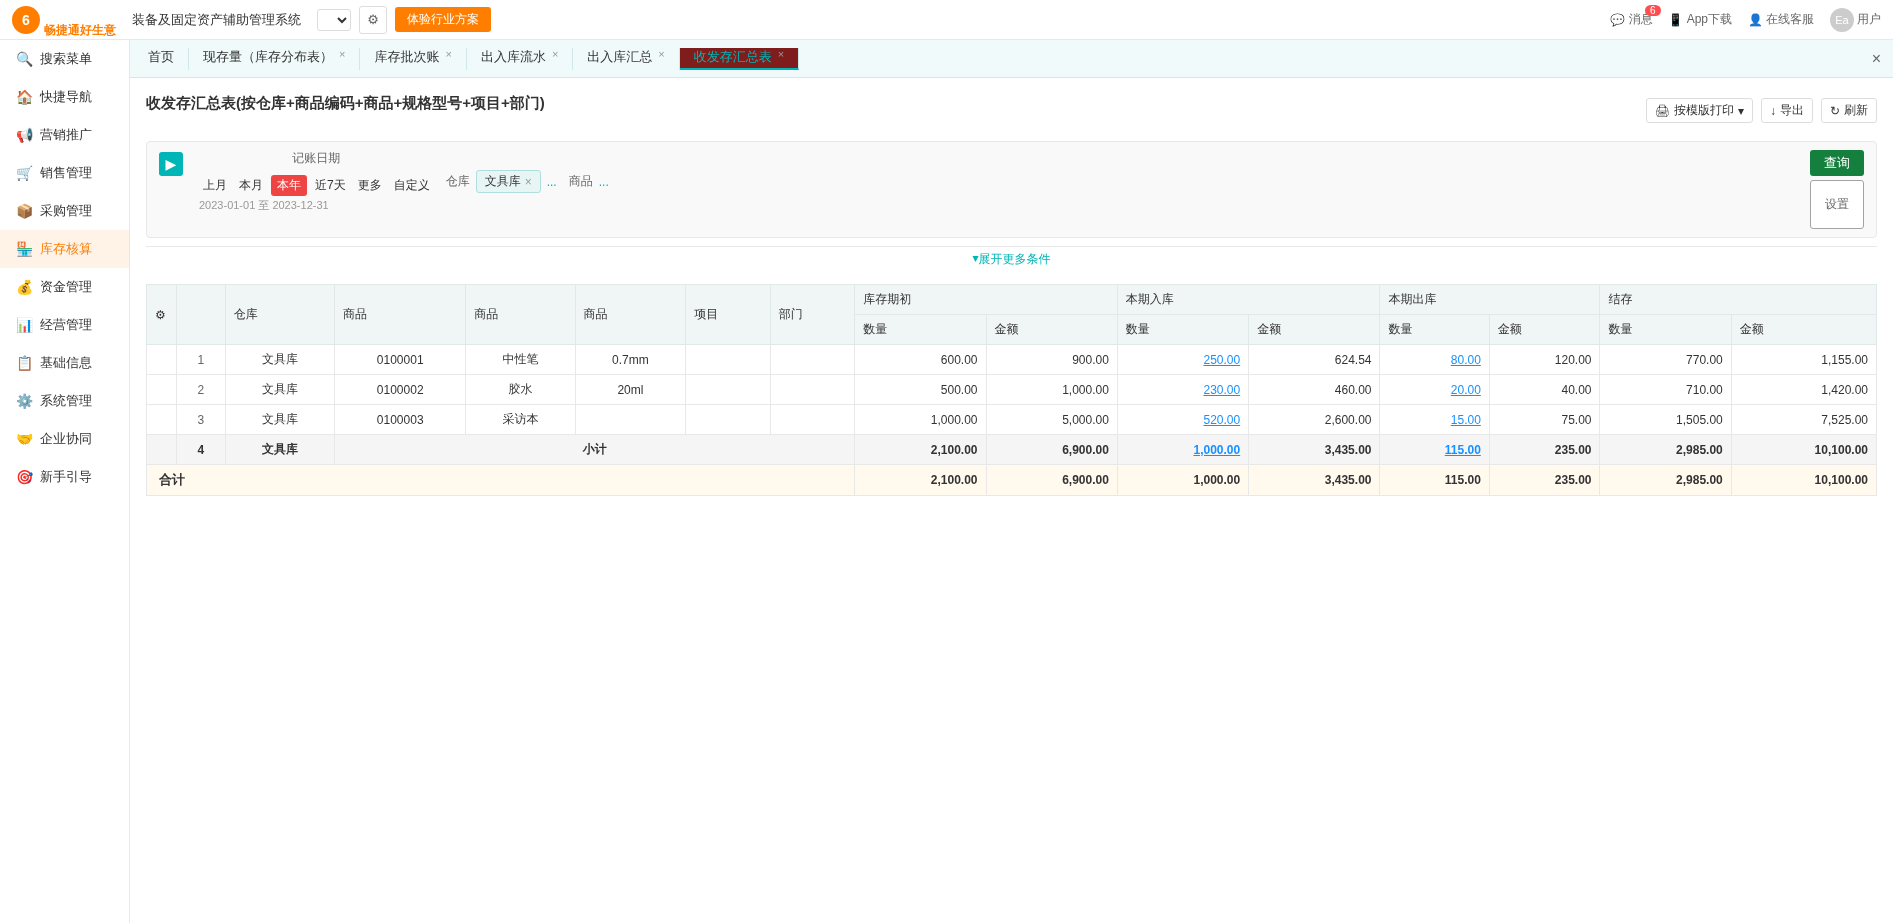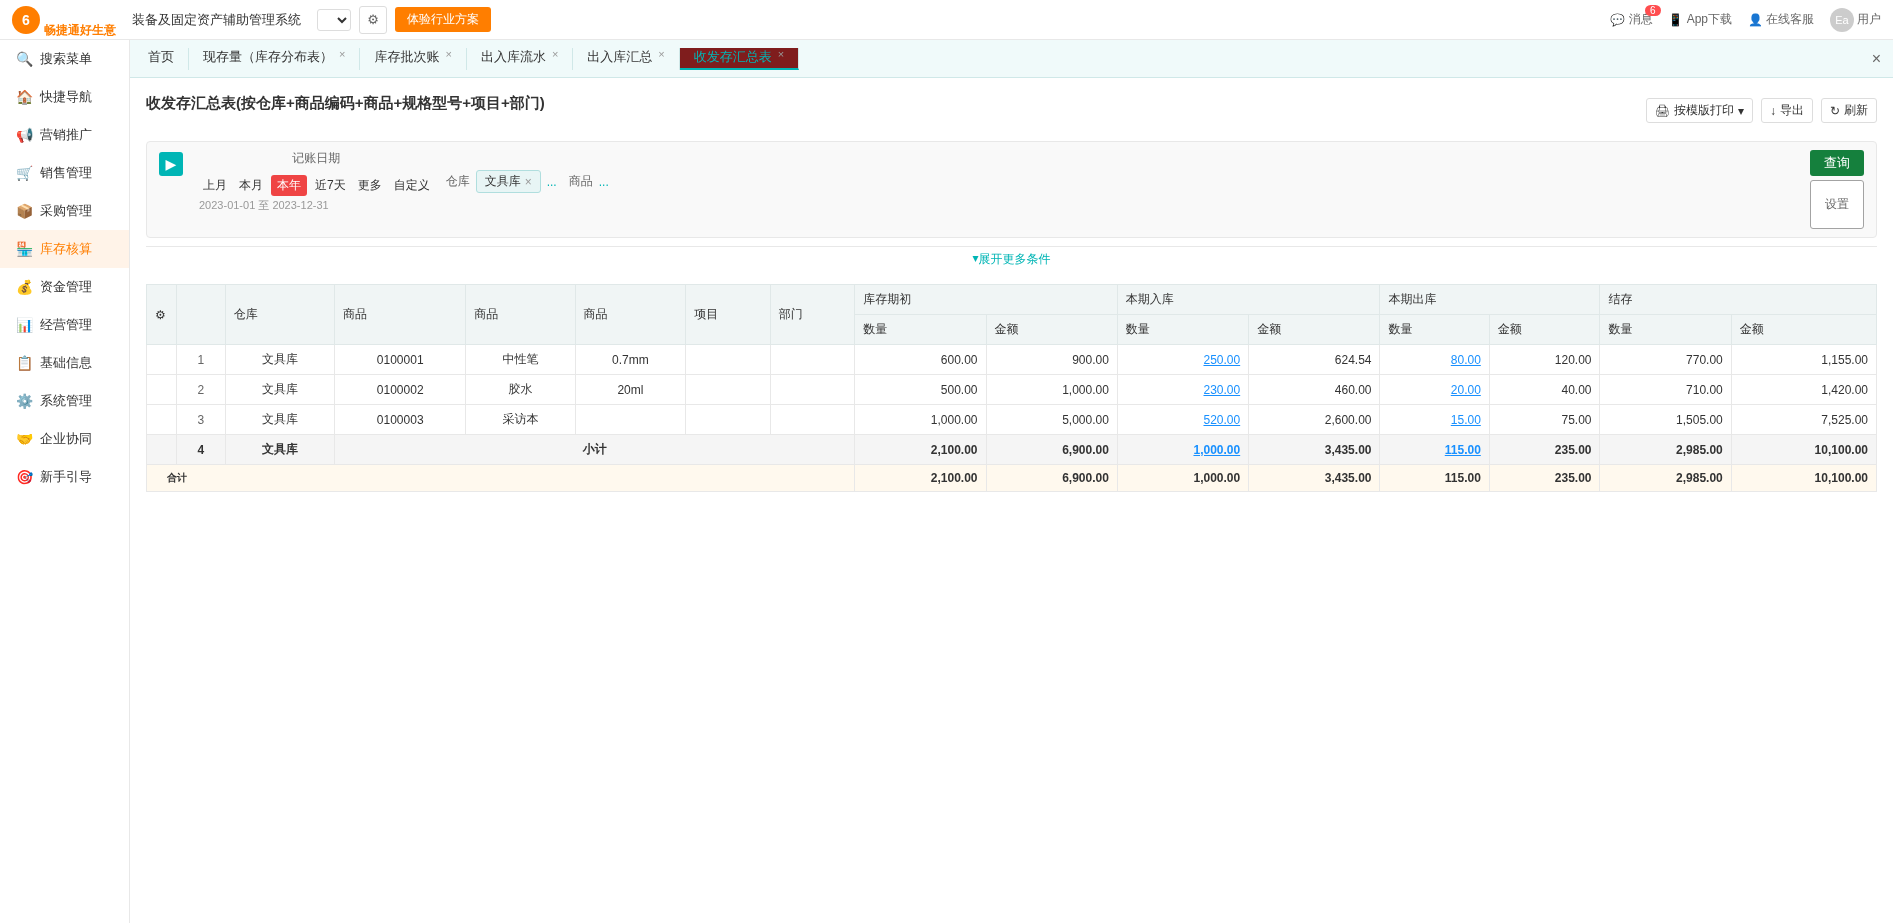--- a/index.html
+++ b/index.html
@@ -352,21 +352,21 @@
   <td class="link-cell" style="font-weight:bold;">1,000.00</td>
   <td class="num-cell">3,435.00</td>
   <td class="link-cell" style="font-weight:bold;">115.00</td>
   <td class="num-cell">235.00</td>
   <td class="num-cell">2,985.00</td>
   <td class="num-cell">10,100.00</td>
 </tr>
           </tbody>
         <tfoot>
           <tr style="background:#fff9ee;">
-            <td colspan="8" style="font-weight:bold;text-align:left;font-size:10px;padding:6px 20px;">合计</td>
+            <td colspan="8" style="font-weight:bold;text-align:left;font-size:13px;padding:6px 12px;">合计</td>
             <td class="num-cell" style="font-weight:bold;">2,100.00</td>
             <td class="num-cell" style="font-weight:bold;">6,900.00</td>
             <td class="num-cell" style="font-weight:bold;">1,000.00</td>
             <td class="num-cell" style="font-weight:bold;">3,435.00</td>
             <td class="num-cell" style="font-weight:bold;">115.00</td>
             <td class="num-cell" style="font-weight:bold;">235.00</td>
             <td class="num-cell" style="font-weight:bold;">2,985.00</td>
             <td class="num-cell" style="font-weight:bold;">10,100.00</td>
           </tr>
         </tfoot>

